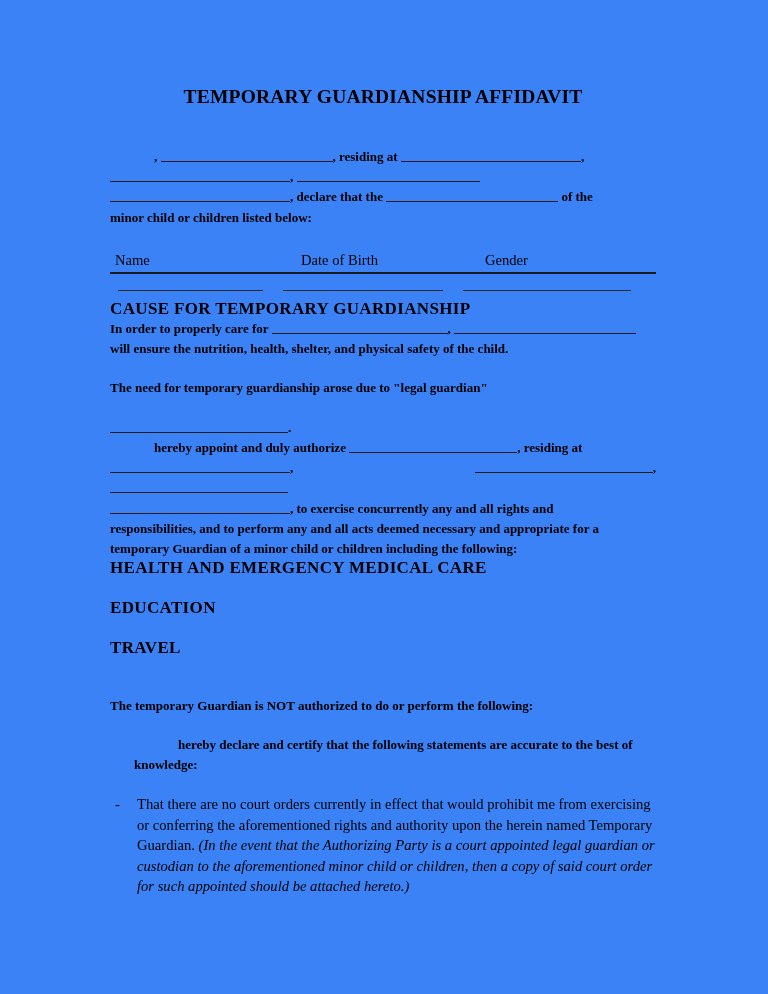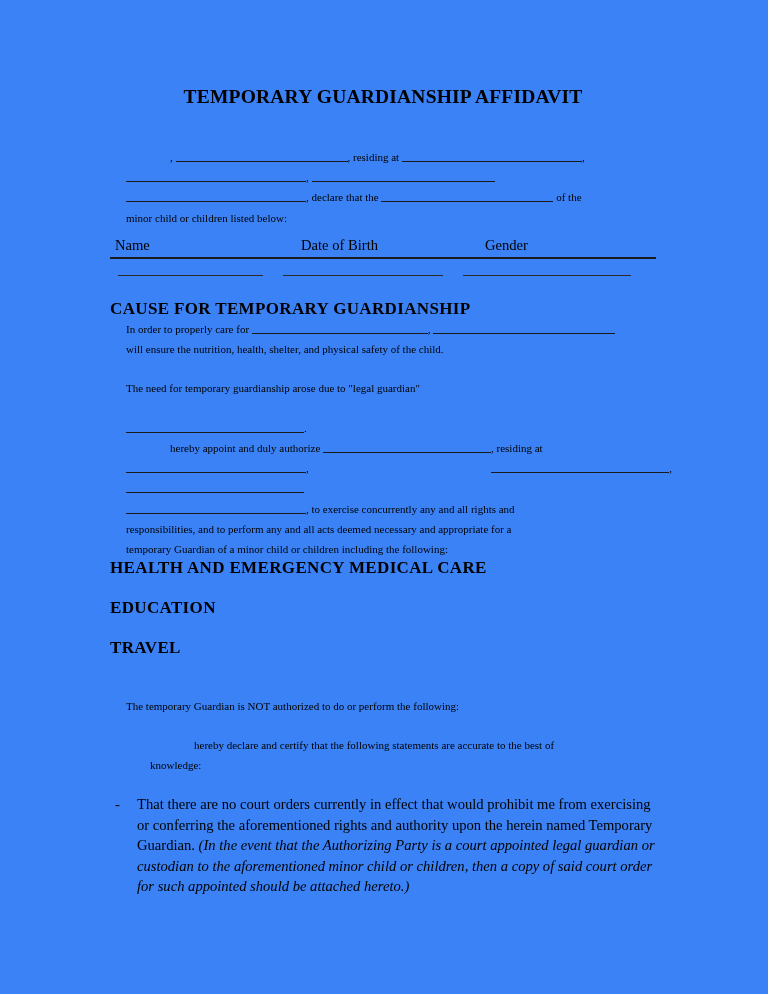--- a/index.html
+++ b/index.html
@@ -40,24 +40,25 @@
     text-align: center;
     font-size: 19.5px;
     font-weight: bold;
     letter-spacing: 0.2px;
     line-height: 1.1;
   }
 
   
   .para {
     position: absolute;
-    left: 16px;
-    width: 546px;
-    font-size: 11px;
+    left: 0;
+    width: 546px;
+    font-size: 13px;
     line-height: 20.2px;
+    font-weight: bold;
   }
   .para.just { text-align: justify; text-align-last: left; }
 
   
   .blank {
     display: inline-block;
     border-bottom: 1px solid #1a1a1a;
     height: 0.92em;
     vertical-align: baseline;
     margin-bottom: -1px;
@@ -79,20 +80,21 @@
     position: absolute;
     left: 0;
     top: 236px;
     width: 546px;
   }
   .kids-head {
     display: flex;
     font-size: 14.6px;
     line-height: 19px;
     padding-left: 5px;
+    margin-top: 15px;
   }
   .kids-head .col-name   { width: 186px; }
   .kids-head .col-dob    { width: 184px; }
   .kids-head .col-gender { width: 170px; }
   .kids-rule {
     margin-top: 2px;
     border-top: 2px solid #1a1a1a;
     width: 546px;
   }
   .kids-row {

